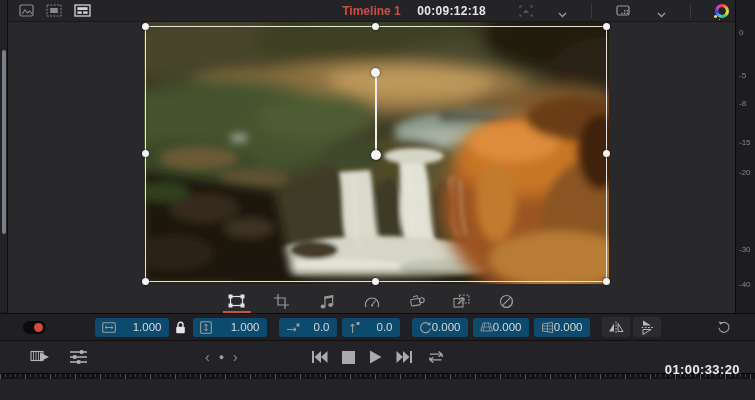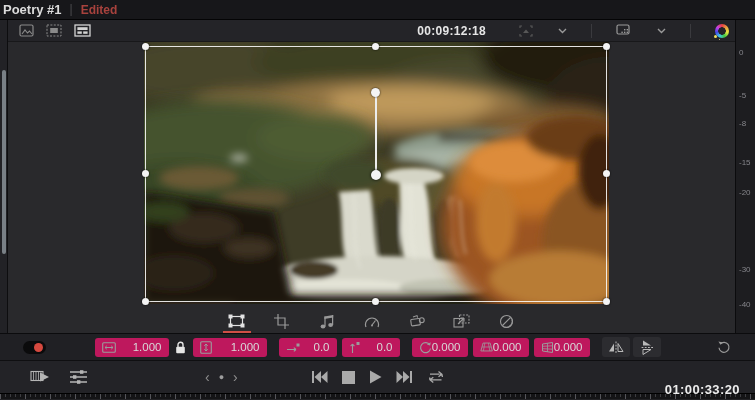--- a/index.html
+++ b/index.html
@@ -19,21 +19,21 @@
   .left-strip { width:8px; background:#222226; border-right:1px solid #0d0d0f; position:relative; }
   .left-scrollbar { position:absolute; left:2px; top:50px; width:4px; height:184px;
     background:#798086; border-radius:2px; }
 
   .viewer { flex:1; min-width:0; display:flex; flex-direction:column; background:#29292c; }
   .viewer-header { height:22px; background:#242428; border-bottom:1px solid #18181a;
     display:flex; align-items:center; position:relative; padding:0 6px; flex:0 0 22px; }
   .vh-left { display:flex; align-items:center; gap:12px; margin-left:5px; z-index:1; }
   .vh-title { position:absolute; left:0; right:0; text-align:center; color:#c94f45;
     font-weight:bold; font-size:12px; }
-  .vh-right { margin-left:auto; display:flex; align-items:center; gap:24px; z-index:1; }
+  .vh-right { margin-left:auto; display:flex; align-items:flex-end; gap:24px; z-index:1; }
   .vh-timecode { color:#e6e6e6; font-size:12px; font-weight:700; letter-spacing:.3px; margin-right:8px; }
   .vh-divider { width:1px; height:14px; background:#3a3a3e; }
   .icon-btn { display:flex; align-items:center; justify-content:center; }
   .colorwheel { width:14px; height:14px; border-radius:50%;
     background: radial-gradient(circle at 50% 50%, #242428 0 3.5px, rgba(0,0,0,0) 4px),
       conic-gradient(#e84040,#e8a040,#e8e840,#40c840,#40c8e8,#4048e8,#c840e8,#e84040); position:relative; }
   .colorwheel::after { content:""; position:absolute; left:-1px; bottom:0; width:3px; height:3px;
     background:#f0e060; border-radius:50%; box-shadow:4px 3px 0 -1px #f0e060; }
 
   
@@ -64,21 +64,21 @@
     height:3px; background:#cf4f46; }
 
   
   .toolbar { height:27px; background:#202024; border-top:1px solid #0b0b0d; position:relative;
     display:flex; align-items:center; justify-content:center; }
   .toggle { position:absolute; left:23px; top:7px; width:23px; height:13px;
     background:#0b0b0c; border-radius:7px; }
   .toggle-dot { position:absolute; right:3px; top:2px; width:9px; height:9px;
     border-radius:50%; background:#d6493f; }
   .tb-center { display:flex; align-items:center; }
-  .field { height:19px; background:#be185d; border-radius:3px; display:flex; align-items:center;
+  .field { height:19px; background:#0c4a6e; border-radius:3px; display:flex; align-items:center;
     padding:0 7px; color:#9c9c9c; }
   .field .val { color:#d8d8d8; font-size:11.5px; margin-left:auto; }
   .f-zoom{width:74px}.f-pos{width:58px}.f-rot{width:56px}.f-persp{width:56px}
   .sp5{width:5px}.sp12{width:12px}
   .lock-btn { width:14px; display:flex; justify-content:center; color:#e6e6e6; }
   .flipbtn { width:28px; height:20px; background:#2c2c30; border-radius:3px;
     display:flex; align-items:center; justify-content:center; color:#b9b9b9; }
   .reset-btn { position:absolute; right:24px; color:#9a9a9a; display:flex; }
 
   
@@ -104,25 +104,20 @@
     color:#85858a; font-size:8px; overflow:hidden; }
   .meters span { position:absolute; left:3px; white-space:nowrap; }
 
   svg { display:block; }
 </style>
 </head>
 <body>
 
 <div class="app">
 
-  <div class="title-bar">
-    <span class="project-title">Poetry #1</span>
-    <span class="title-sep">|</span>
-    <span class="status-edited">Edited</span>
-  </div>
 
   <div class="content">
 
     <div class="left-strip">
       <div class="left-scrollbar"></div>
     </div>
 
     <div class="viewer">
 
       <div class="viewer-header">
@@ -142,20 +137,21 @@
           <span class="icon-btn">
             <svg width="17" height="13" viewBox="0 0 17 13" fill="none" stroke="#d4d4d4">
               <rect x="1" y="1" width="15" height="11" stroke-width="1.3"></rect>
               <rect x="3.4" y="3.2" width="10.2" height="2.8" fill="#d4d4d4" stroke="none"></rect>
               <rect x="3.4" y="7.4" width="4.4" height="2.4" fill="#d4d4d4" stroke="none"></rect>
               <rect x="9.2" y="7.4" width="4.4" height="2.4" fill="#d4d4d4" stroke="none"></rect>
             </svg>
           </span>
         </div>
 
+        <div class="vh-title">Timeline 1</div>
 
         <div class="vh-right">
           <span class="vh-timecode">00:09:12:18</span>
           <span class="icon-btn">
             <svg width="16" height="14" viewBox="0 0 16 14" fill="none" stroke="#585858">
               <path d="M2 4 V2 H4 M12 2 H14 V4 M14 10 V12 H12 M4 12 H2 V10" stroke-width="1.2"></path>
               <path d="M5 9 L8 5.5 L11 9 Z" fill="#585858" stroke="none"></path>
             </svg>
           </span>
           <span class="icon-btn">

